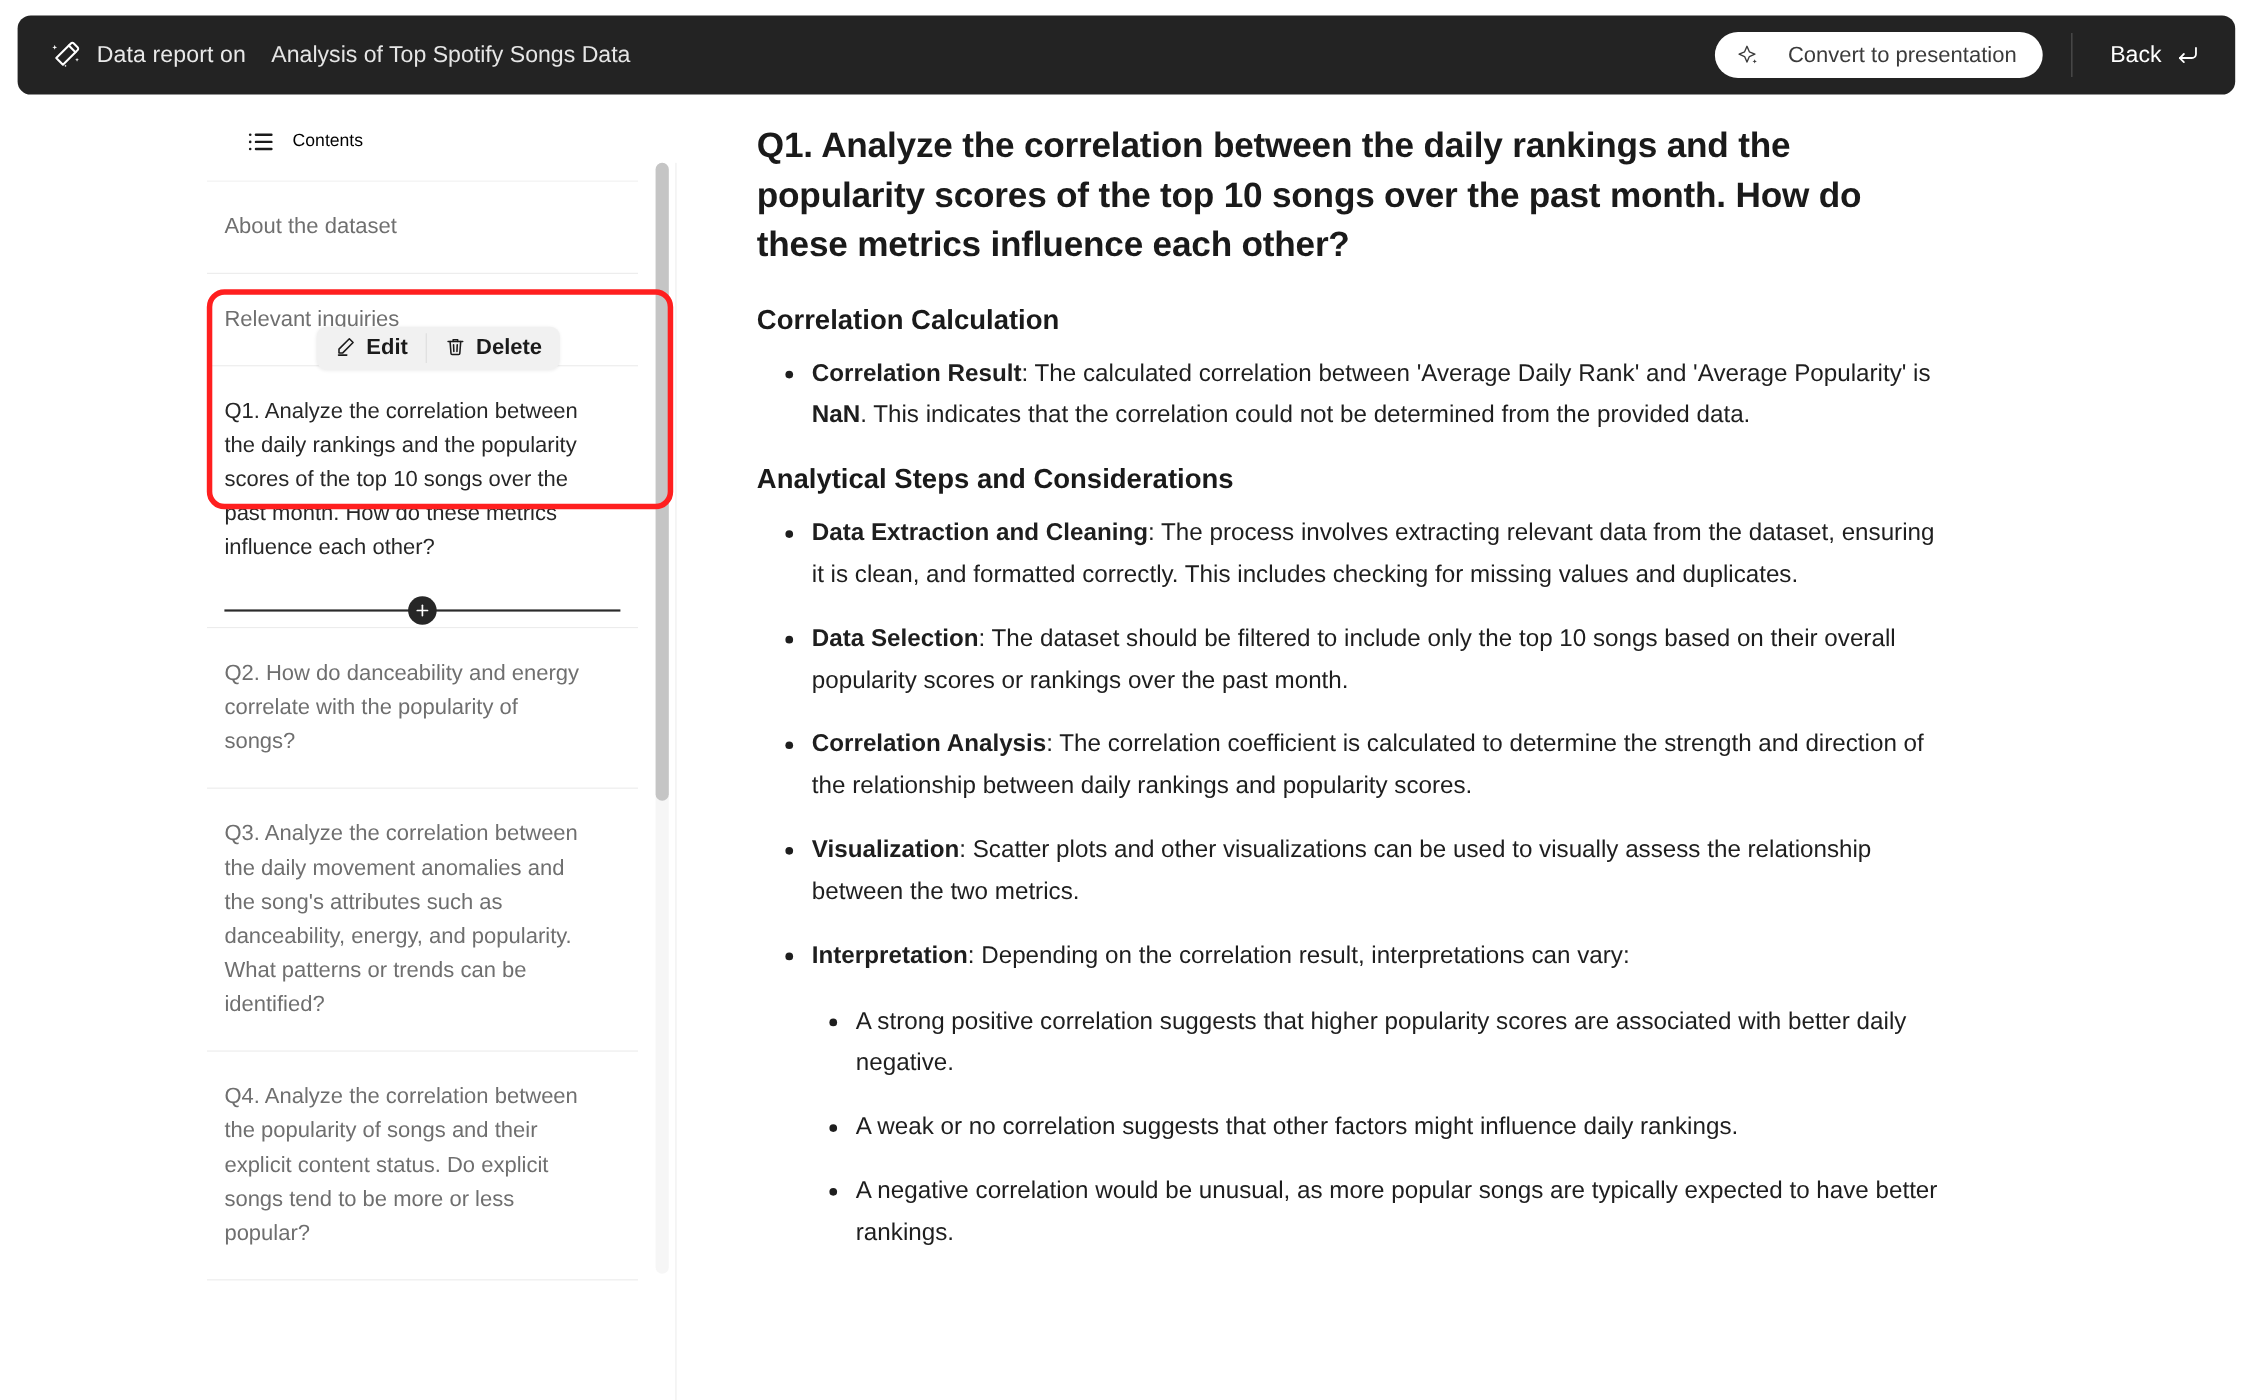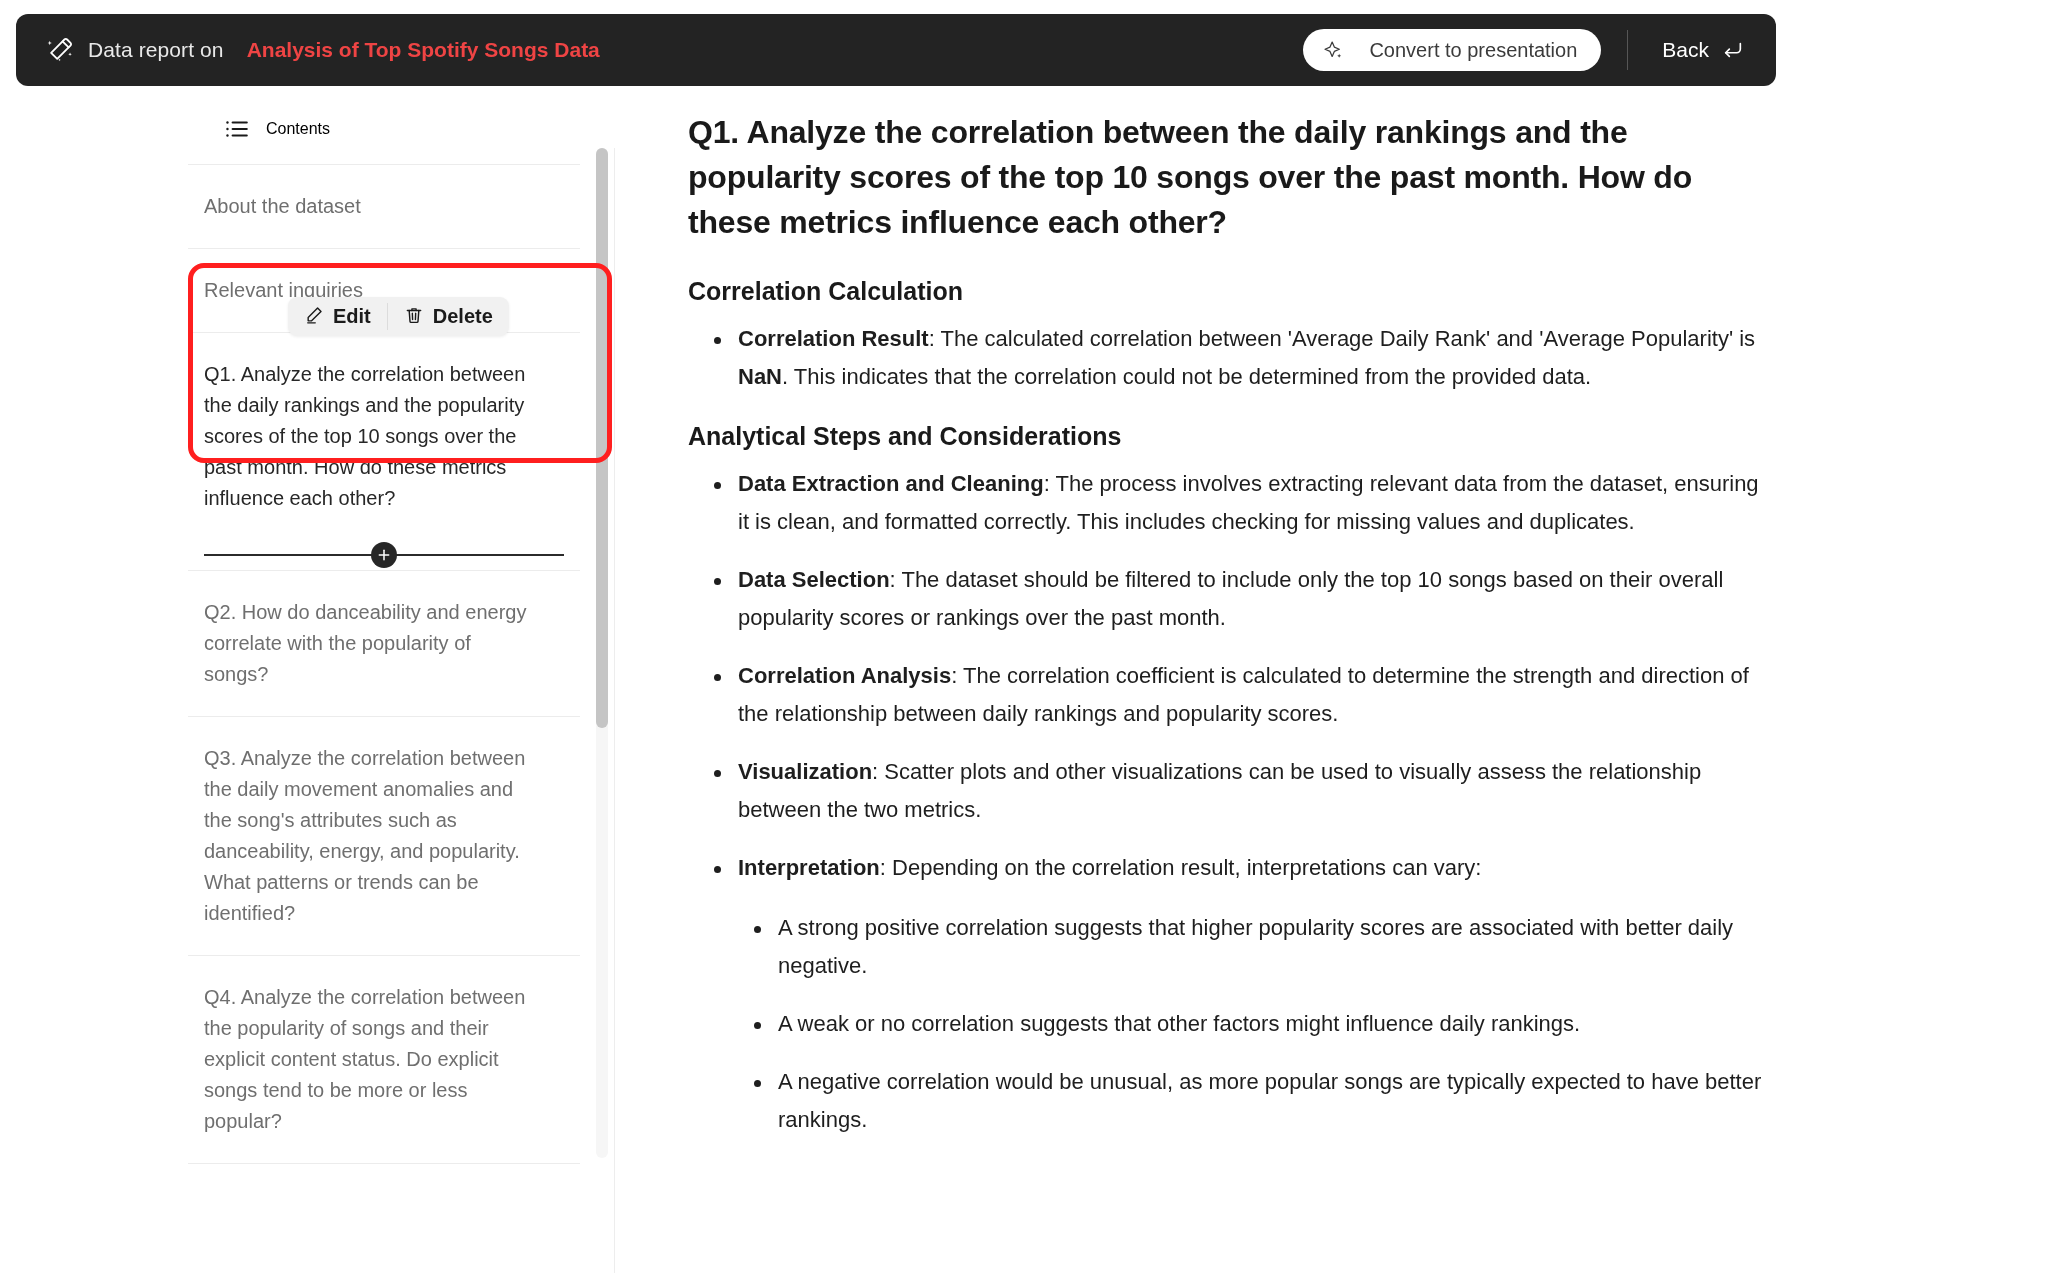--- a/index.html
+++ b/index.html
@@ -10,43 +10,43 @@
     background: #ffffff;
     font-family: "Liberation Sans", sans-serif;
     overflow: hidden;
   }
 
   
   .topbar {
     position: absolute;
     left: 16px;
     top: 14px;
-    width: 1760px;
+    width: 2016px;
     height: 72px;
     background: #232323;
     border-radius: 12px;
     display: flex;
     align-items: center;
     padding: 0 24px 0 30px;
   }
   .brand {
     display: flex;
     align-items: center;
     gap: 14px;
   }
   .wand-icon { width: 28px; height: 28px; display: block; flex: 0 0 auto; }
   .brand-prefix {
     color: #e9e9e9;
     font-size: 21px;
     letter-spacing: 0.1px;
   }
   .brand-title {
-    color: #ef4444;
+    color: #e5e5e5;
     font-size: 21px;
-    font-weight: 700;
+    font-weight: 400;
     margin-left: 9px;
   }
   .topbar-right {
     margin-left: auto;
     display: flex;
     align-items: center;
     gap: 0;
   }
   .convert-btn {
     display: flex;

